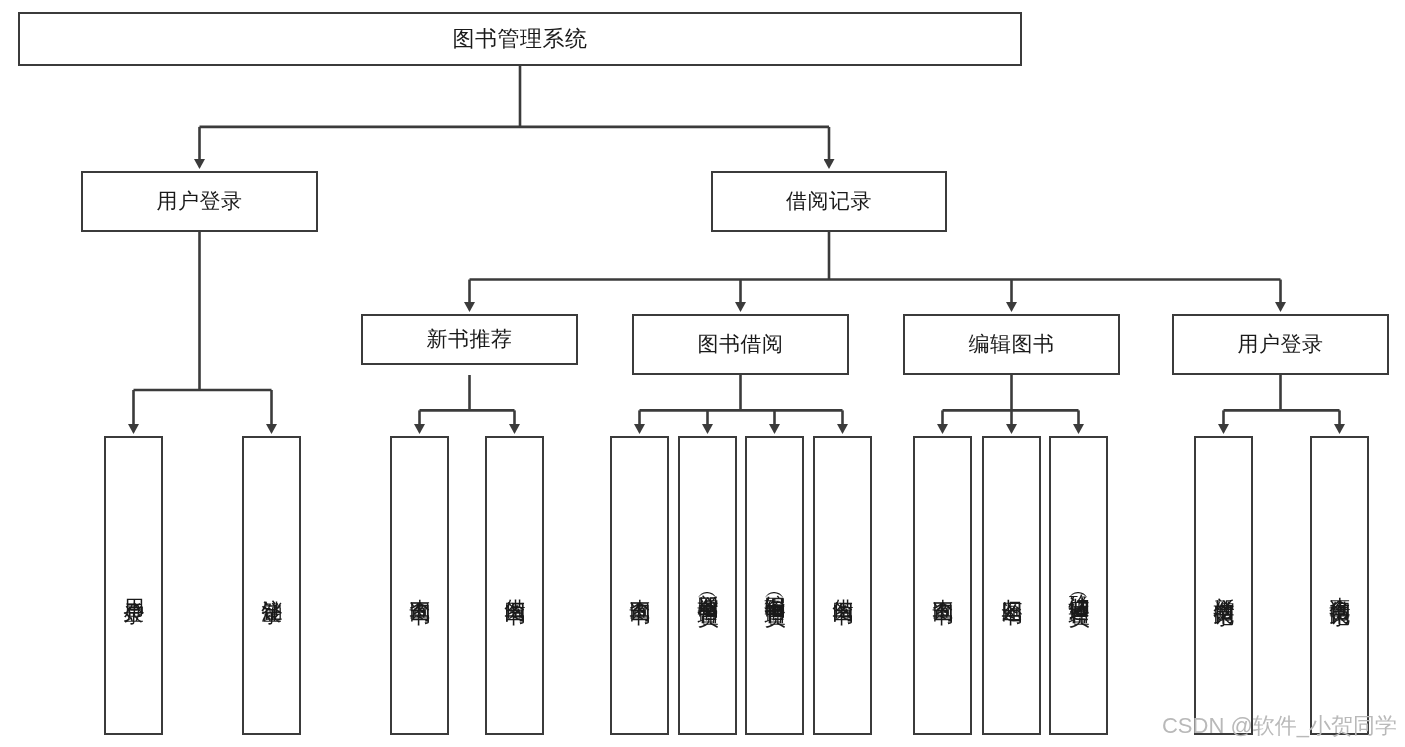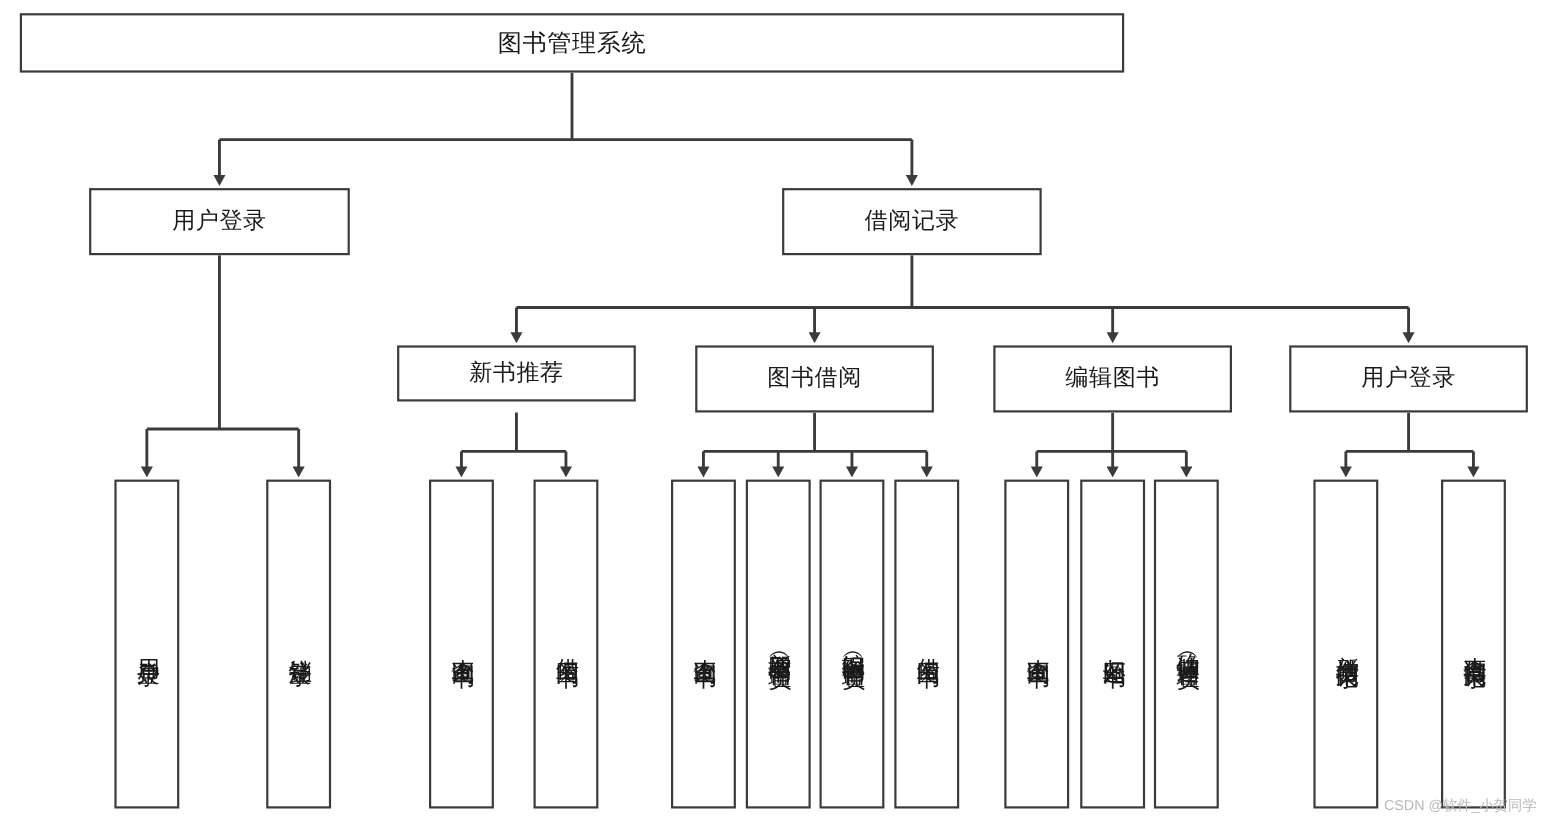--- a/index.html
+++ b/index.html
@@ -52,21 +52,21 @@
     letter-spacing: 2px;
     max-height: 280px;
   }
   .node.root .label {
     font-size: 22px;
   }
   #watermark {
     position: absolute;
     right: 8px;
     bottom: 6px;
-    font-size: 13px;
+    font-size: 22px;
     color: #b9b9b9;
     white-space: nowrap;
     user-select: none;
   }
 </style>
 </head>
 <body>
 
 <div id="canvas">
   <svg id="edges" viewBox="0 0 1405 747">

